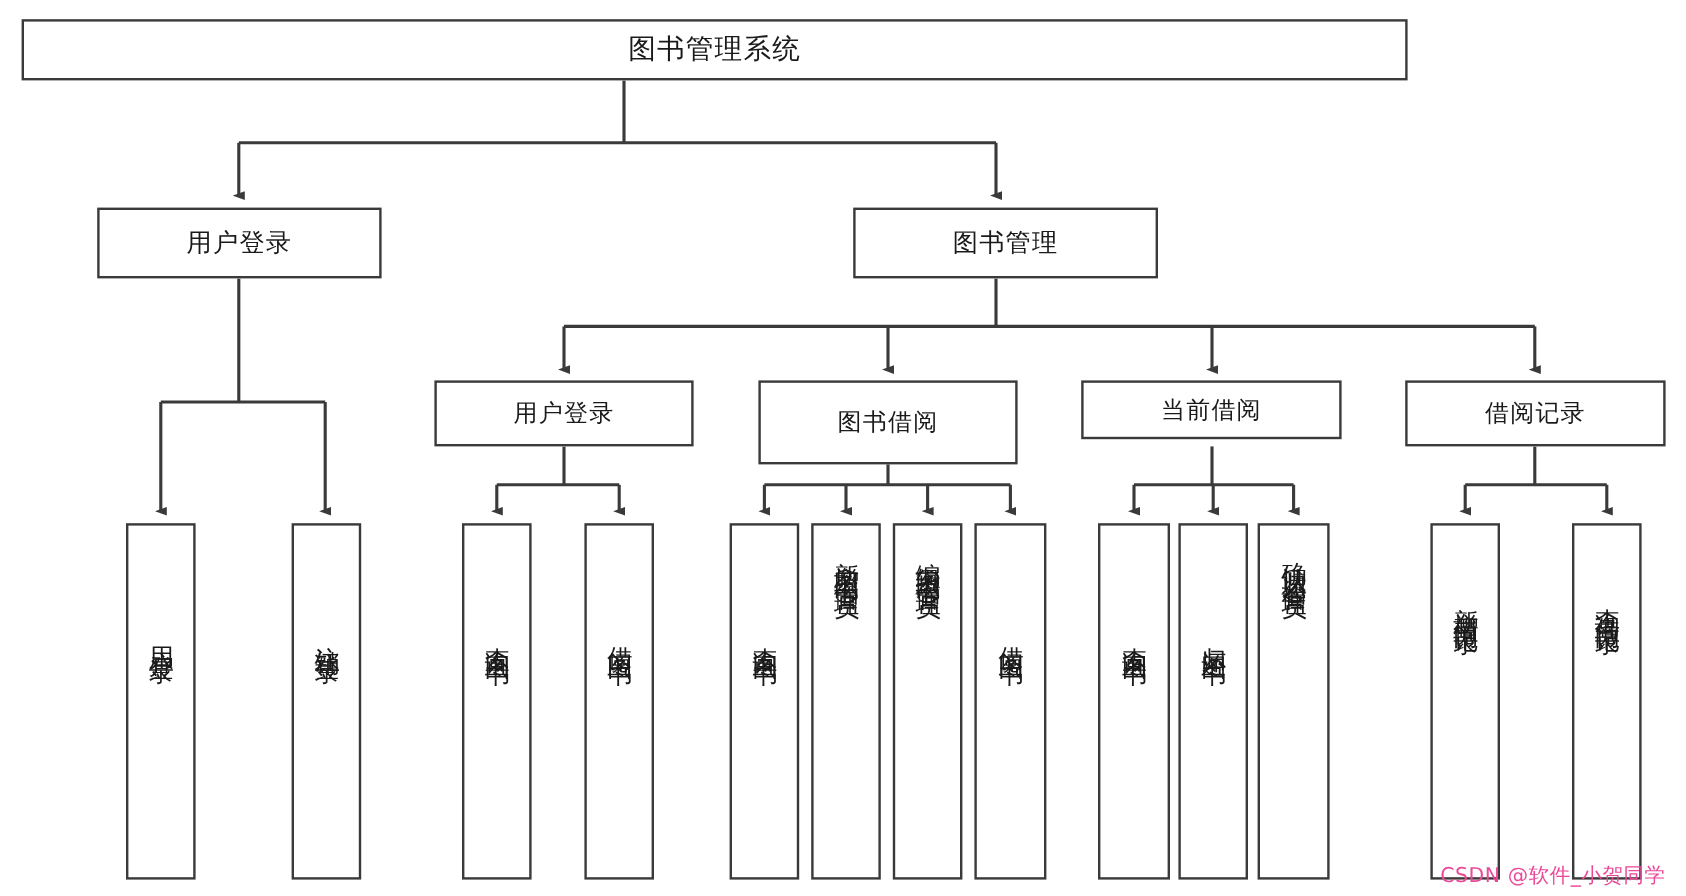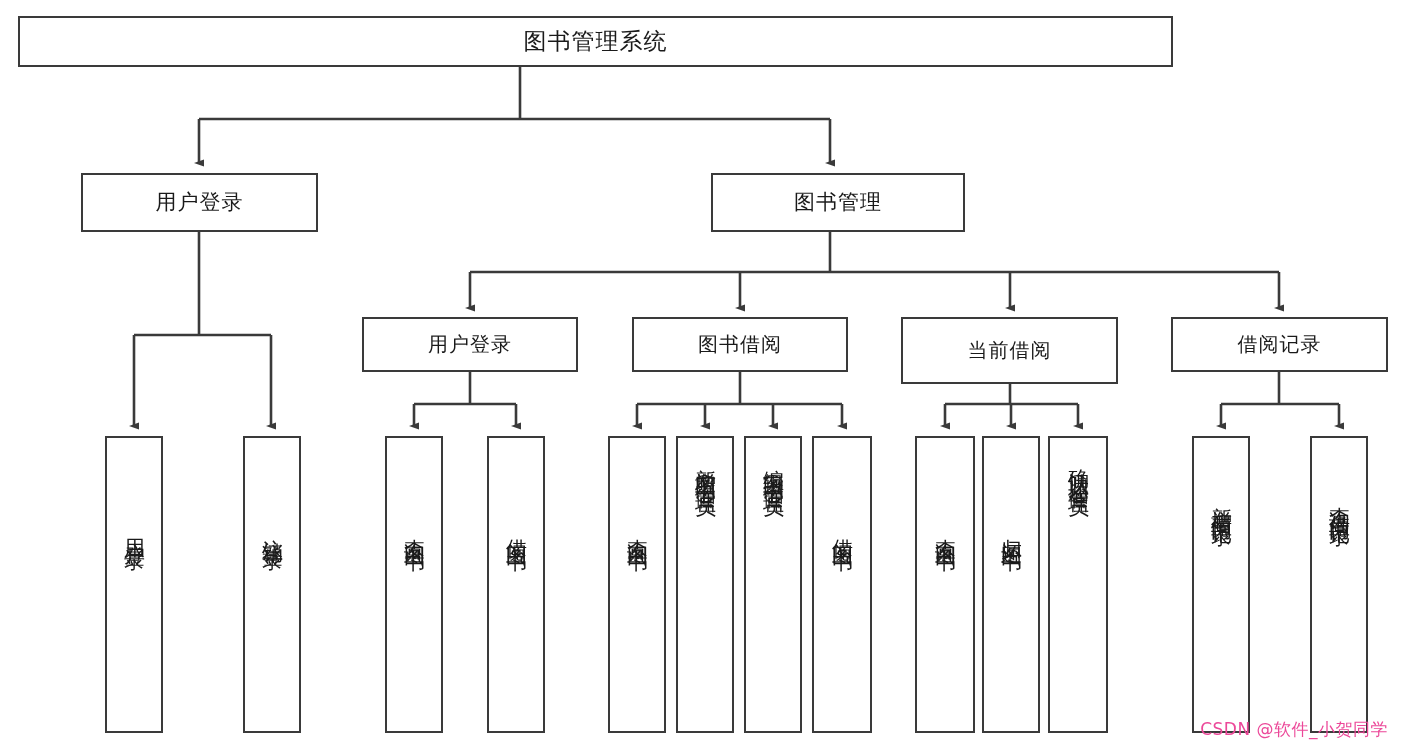--- a/index.html
+++ b/index.html
@@ -145,24 +145,24 @@
   <div class="node node-l2" style="left:81px; top:173px; width:237px; height:59px;">
     <span class="node-label">用户登录</span>
   </div>
   <div class="node node-l2" style="left:711px; top:173px; width:254px; height:59px;">
     <span class="node-label">图书管理</span>
   </div>
 
   <div class="node node-l3" style="left:362px; top:317px; width:216px; height:55px;">
     <span class="node-label">用户登录</span>
   </div>
-  <div class="node node-l3" style="left:632px; top:317px; width:216px; height:55px;">
+  <div class="node node-l3" style="left:632px; top:317px; width:216px; height:70px;">
     <span class="node-label">图书借阅</span>
   </div>
-  <div class="node node-l3" style="left:901px; top:317px; width:217px; height:67px;">
+  <div class="node node-l3" style="left:901px; top:317px; width:217px; height:49px;">
     <span class="node-label">当前借阅</span>
   </div>
   <div class="node node-l3" style="left:1171px; top:317px; width:217px; height:55px;">
     <span class="node-label">借阅记录</span>
   </div>
 
   <div class="node node-leaf leaf-mid" style="left:105px; top:436px; width:58px; height:297px;">
     <span class="node-label">用户登录</span>
   </div>
   <div class="node node-leaf leaf-mid" style="left:243px; top:436px; width:58px; height:297px;">

